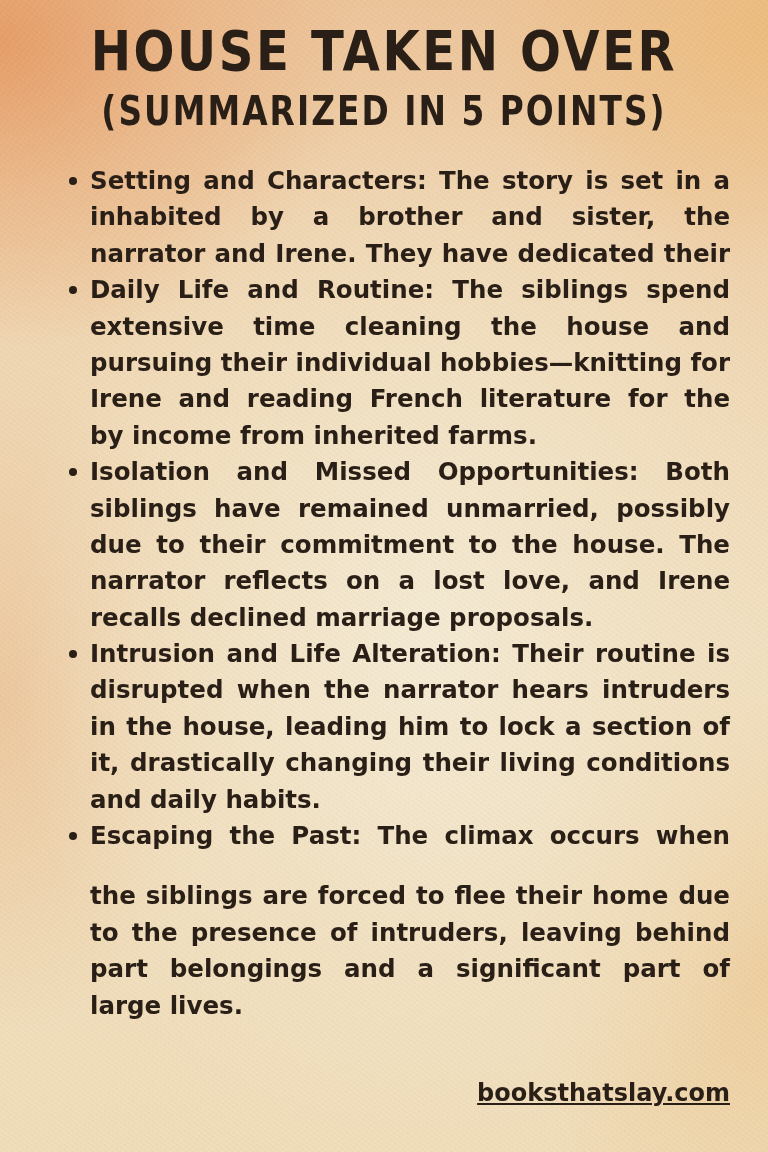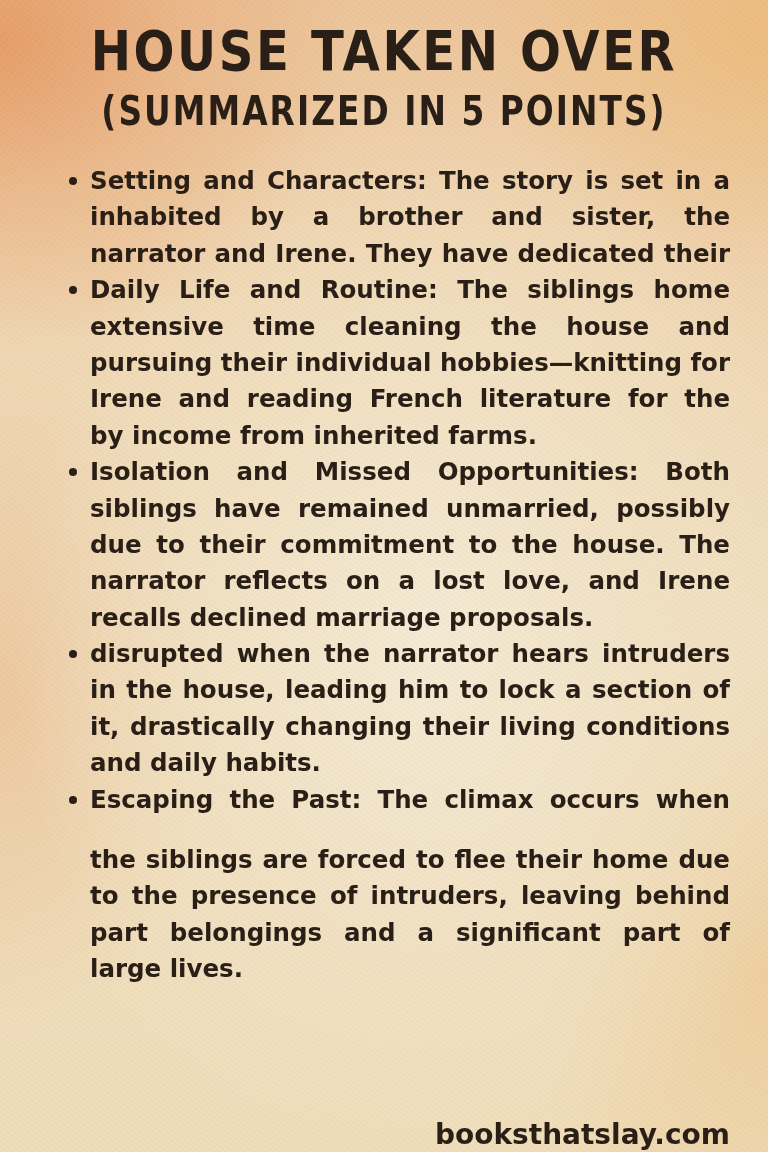--- a/index.html
+++ b/index.html
@@ -81,60 +81,62 @@
       white-space: nowrap;
       text-align: justify;
       text-align-last: justify;
     }
     .line.last {
       text-align-last: left;
     }
     .footer {
       position: absolute;
       right: 38px;
-      top: 1122px;
+      top: 1080px;
       font-family: "DejaVu Sans", sans-serif;
       font-weight: bold;
-      font-size: 28px;
+      font-size: 24px;
       line-height: 26px;
+      text-decoration: underline;
     }
   </style>
 </head>
 <body>
 
 <div class="grain"></div>
 
 <h1 class="title" style="margin:0;">HOUSE TAKEN OVER</h1>
 <h2 class="subtitle" style="margin:0;">(SUMMARIZED IN 5 POINTS)</h2>
 
 <ul class="points">
   <li class="point">
     <span class="bullet"></span>
     <span class="line" style="white-space: normal;">Setting and Characters: The story is set in a</span>
     <span class="line" style="white-space: normal;">inhabited by a brother and sister, the</span>
     <span class="line" style="white-space: normal;">narrator and Irene. They have dedicated their</span>
   </li>
   <li class="point">
     <span class="bullet"></span>
-    <span class="line" style="white-space: normal;">Daily Life and Routine: The siblings home</span>
+    <span class="line" style="white-space: normal;">Daily Life and Routine: The siblings spend</span>
     <span class="line" style="white-space: normal;">extensive time cleaning the house and</span>
     <span class="line" style="white-space: nowrap; display: block; transform-origin: 0px 0px; transform: scaleX(0.998683); width: 640.844px; text-align-last: left;">pursuing their individual hobbies—knitting for</span>
     <span class="line" style="white-space: normal;">Irene and reading French literature for the</span>
     <span class="line last" style="white-space: normal;">by income from inherited farms.</span>
   </li>
   <li class="point">
     <span class="bullet"></span>
     <span class="line" style="white-space: normal;">Isolation and Missed Opportunities: Both</span>
     <span class="line" style="white-space: normal;">siblings have remained unmarried, possibly</span>
     <span class="line" style="white-space: normal;">due to their commitment to the house. The</span>
     <span class="line" style="white-space: normal;">narrator reflects on a lost love, and Irene</span>
     <span class="line last" style="white-space: normal;">recalls declined marriage proposals.</span>
   </li>
   <li class="point">
     <span class="bullet"></span>
+    <span class="line" style="white-space: normal;">Intrusion and Life Alteration: Their routine is</span>
     <span class="line" style="white-space: normal;">disrupted when the narrator hears intruders</span>
     <span class="line" style="white-space: normal;">in the house, leading him to lock a section of</span>
     <span class="line" style="white-space: normal;">it, drastically changing their living conditions</span>
     <span class="line last" style="white-space: normal;">and daily habits.</span>
   </li>
   <li class="point">
     <span class="bullet"></span>
     <span class="line" style="white-space: normal;">Escaping the Past: The climax occurs when</span>
     <span class="line" style="white-space: normal; margin-top: 24px;">the siblings are forced to flee their home due</span>
     <span class="line" style="white-space: normal;">to the presence of intruders, leaving behind</span>

